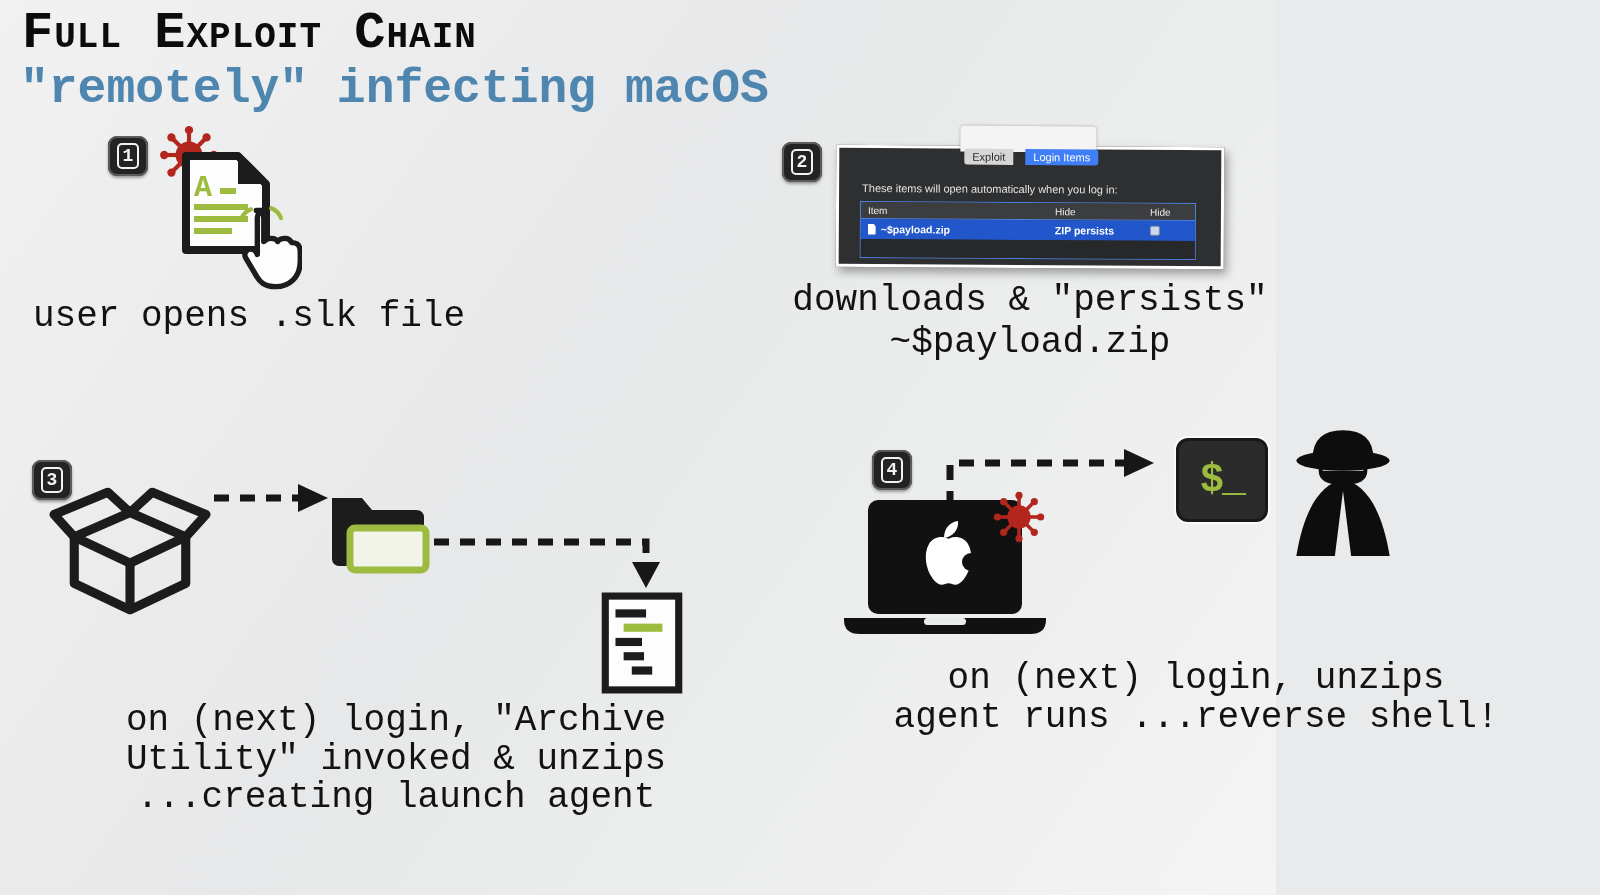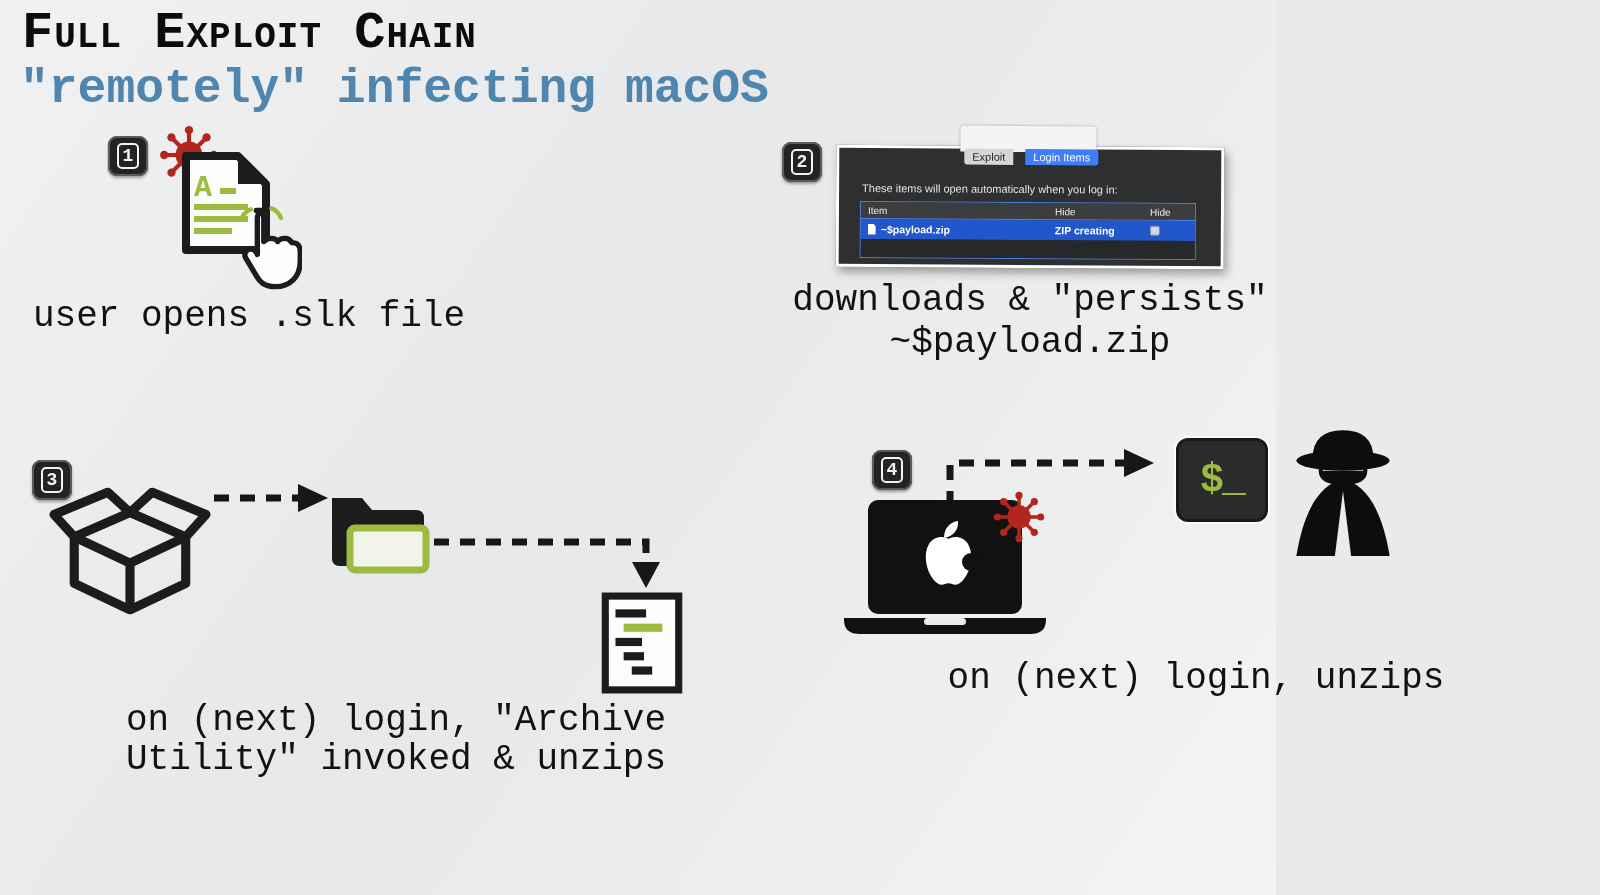--- a/index.html
+++ b/index.html
@@ -156,21 +156,21 @@
       <div class="lt-header">
         <div class="c-item">Item</div>
         <div class="c-kind">Hide</div>
         <div class="c-hide">Hide</div>
       </div>
       <div class="lt-row">
         <div class="c-item">
           <span class="file-ic"></span>
           <span>~$payload.zip</span>
         </div>
-        <div class="c-kind">ZIP creating</div>
+        <div class="c-kind">ZIP persists</div>
         <div class="c-hide">
           <span class="hide-cb"></span>
         </div>
       </div>
       <div class="lt-empty"></div>
     </div>
   </div>
 
   <div class="cap cap2 center" style="left:716px; top:280px; width:628px;">
     <div>downloads &amp; "persists"</div>
@@ -203,20 +203,21 @@
     <rect x="14" y="17" width="30" height="8" fill="#1c1c1c"></rect>
     <rect x="22" y="31" width="38" height="8" fill="#9cbb3f"></rect>
     <rect x="14" y="45" width="26" height="8" fill="#1c1c1c"></rect>
     <rect x="22" y="59" width="20" height="8" fill="#1c1c1c"></rect>
     <rect x="30" y="73" width="20" height="8" fill="#1c1c1c"></rect>
   </svg>
 
   <div class="cap center" style="left:58px; top:702px; width:676px;">
     <div>on (next) login, "Archive</div>
     <div>Utility" invoked &amp; unzips</div>
+    <div>...creating launch agent</div>
   </div>
 
   <div class="badge" style="left:872px; top:450px;">
     <div class="badge-inner">4</div>
   </div>
 
   <svg class="icon" style="left:840px; top:498px;" width="210" height="146" viewBox="0 0 210 146">
     <rect x="28" y="2" width="154" height="114" rx="10" fill="#111"></rect>
     <g>
       <path d="M104 40 c0 -10 6 -16 14 -17 c1 8 -5 16 -14 17 z" fill="#fff"></path>
@@ -259,15 +260,16 @@
     <path d="M60 60 C38 66 22 88 14 136 L106 136 C98 88 82 66 60 60 Z" fill="#0d0d0d"></path>
     <path d="M60 72 L52 136 L68 136 Z" fill="#e9eaeb"></path>
     <path d="M36 44 h48 v8 q0 14 -24 14 q-24 0 -24 -14 z" fill="#0d0d0d"></path>
     <rect x="40" y="48" width="40" height="4" fill="#e9eaeb"></rect>
     <path d="M30 40 q0 -28 30 -28 q30 0 30 28 z" fill="#0d0d0d"></path>
     <ellipse cx="60" cy="42" rx="46" ry="10" fill="#0d0d0d"></ellipse>
   </svg>
 
   <div class="cap center" style="left:828px; top:660px; width:736px;">
     <div>on (next) login, unzips</div>
+    <div>agent runs ...reverse shell!</div>
   </div>
 
 </div>
 
 </body></html>

